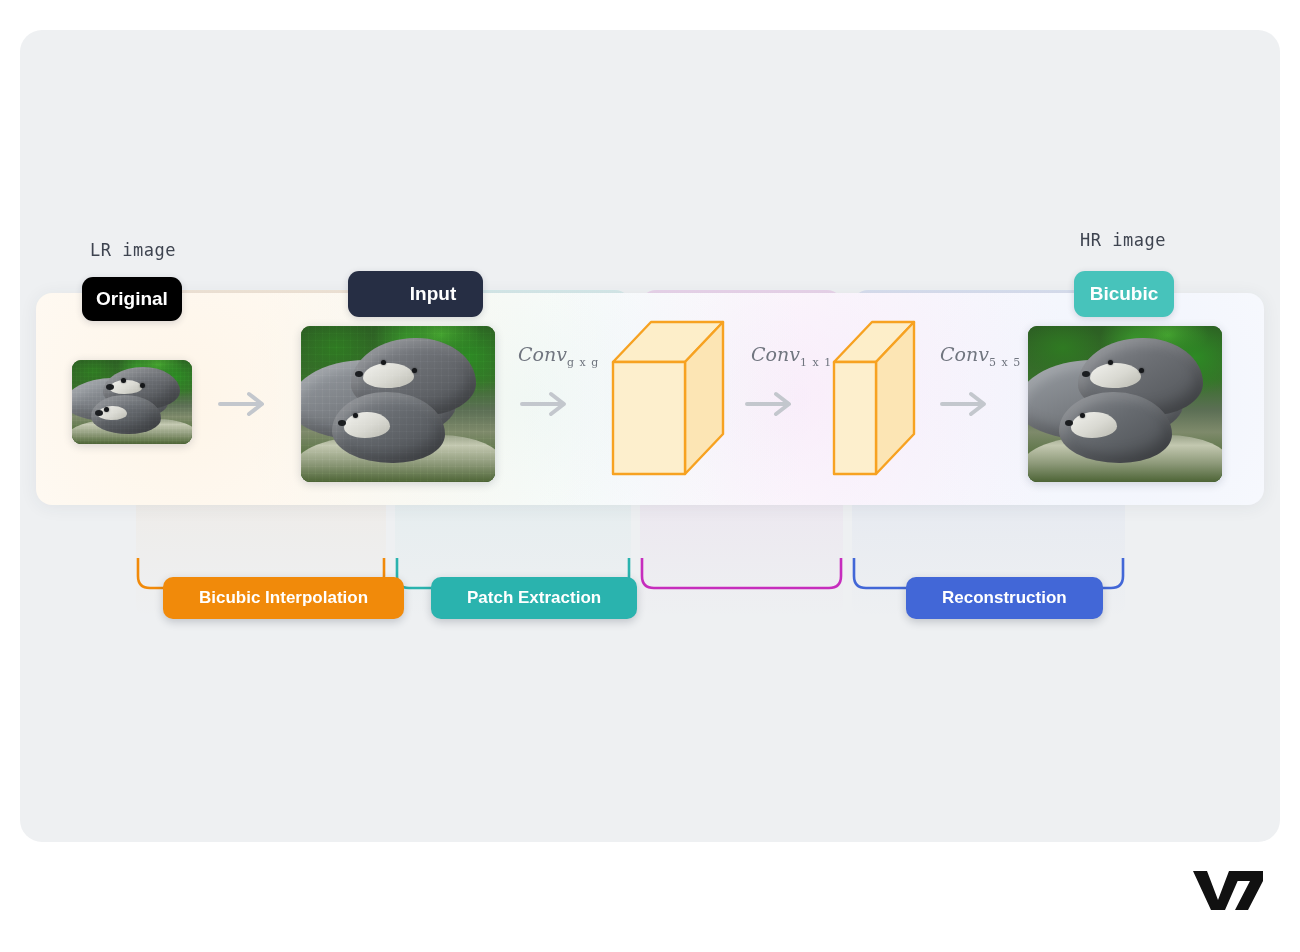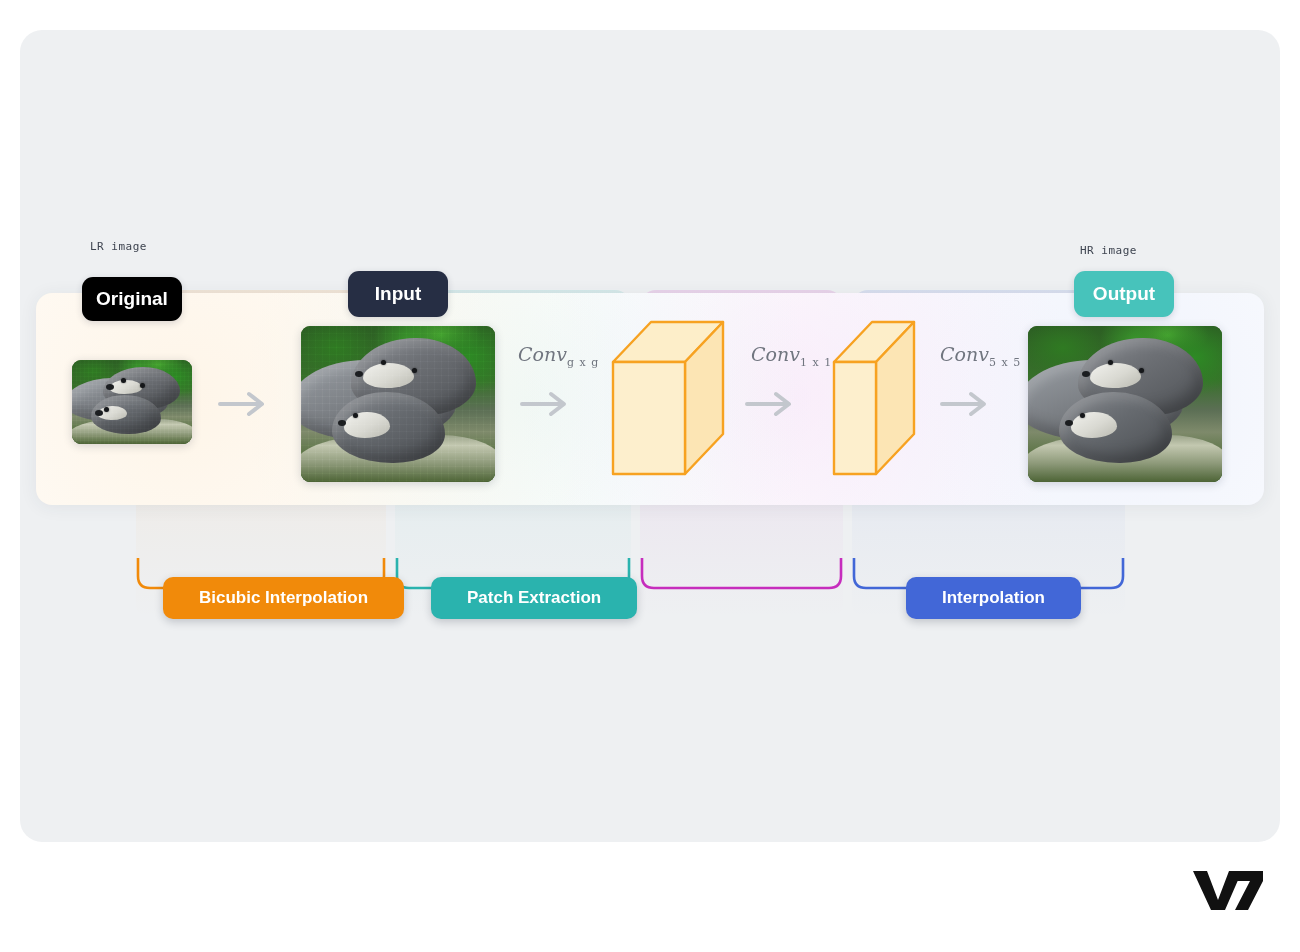--- a/index.html
+++ b/index.html
@@ -53,41 +53,41 @@
       radial-gradient(circle at 62% 50%, rgba(248,228,247,.60) 0%, rgba(248,228,247,0) 36%),
       radial-gradient(circle at 88% 50%, rgba(228,234,250,.55) 0%, rgba(228,234,250,0) 40%),
       #ffffff;
     box-shadow:0 2px 18px rgba(40,50,70,.07);
   }
 
   
   .mono-cap{
     position:absolute;
     font-family:"DejaVu Sans Mono","Liberation Mono",monospace;
-    font-size:11px;
+    font-size:17px;
     letter-spacing:.5px;
     color:#3e4450;
     white-space:nowrap;
   }
   #cap-lr{ left:70px; top:210px; }
-  #cap-hr{ left:1060px; top:214px; }
+  #cap-hr{ left:1060px; top:200px; }
 
   
   .pill{
     position:absolute;
     display:flex;align-items:center;justify-content:center;
     color:#fff;
     font-size:19px;
     font-weight:600;
     border-radius:11px;
     white-space:nowrap;
     box-shadow:0 2px 7px rgba(30,40,60,.16);
   }
   #pill-original{ left:62px;  top:247px; width:100px; height:44px; background:#000000; }
-  #pill-input{    left:328px; top:241px; width:100px; height:46px; background:#262e44; }
+  #pill-input{    left:328px; top:241px; width:100px; height:46px; background:#262e44;padding-left:35px; }
   #pill-output{   left:1054px;top:241px; width:100px; height:46px; background:#47c3bb; }
 
   
   .photo{
     position:absolute;
     border-radius:9px;
     overflow:hidden;
     box-shadow:0 2px 10px rgba(30,40,60,.18);
     background:#3f6b2a;
   }
@@ -242,21 +242,21 @@
     <div class="band b-magenta"></div>
     <div class="band b-blue"></div>
 
     <div id="card"></div>
 
     <div class="mono-cap" id="cap-lr">LR image</div>
     <div class="mono-cap" id="cap-hr">HR image</div>
 
     <div class="pill" id="pill-original">Original</div>
     <div class="pill" id="pill-input">Input</div>
-    <div class="pill" id="pill-output">Output</div>
+    <div class="pill" id="pill-output">Bicubic</div>
 
     <div class="photo" id="img-lr">
       <div class="otter-scene">
         <div class="sc-foliage"></div>
         <div class="sc-log"></div>
         <div class="otter back"></div>
         <div class="otter upper"></div>
         <div class="muzzle m1"></div>
         <div class="eye e1"></div>
         <div class="eye e2"></div>
@@ -340,21 +340,21 @@
     </svg>
     <svg class="bracket" id="brk3" viewBox="0 0 203 32" preserveAspectRatio="none">
       <path d="M2 0 V18 Q2 30 14 30 H189 Q201 30 201 18 V0" fill="none" stroke="#c62dbd" stroke-width="2.6"></path>
     </svg>
     <svg class="bracket" id="brk4" viewBox="0 0 273 32" preserveAspectRatio="none">
       <path d="M2 0 V18 Q2 30 14 30 H259 Q271 30 271 18 V0" fill="none" stroke="#4267d7" stroke-width="2.6"></path>
     </svg>
 
     <div class="stage-label" id="lbl-bicubic">Bicubic Interpolation</div>
     <div class="stage-label" id="lbl-patch">Patch Extraction</div>
-    <div class="stage-label" id="lbl-recon">Interpolation</div>
+    <div class="stage-label" id="lbl-recon">Reconstruction</div>
 
   </div>
 </div>
 
 <svg id="logo" viewBox="0 0 72 42">
   <path d="M1 2 H15 L26 31 L37 2 H50 L33 41 H19 Z" fill="#111111"></path>
   <path d="M40 2 H71 L71 12 L56 41 H43 L58 12 H40 Z" fill="#111111"></path>
 </svg>
 
 </body></html>

